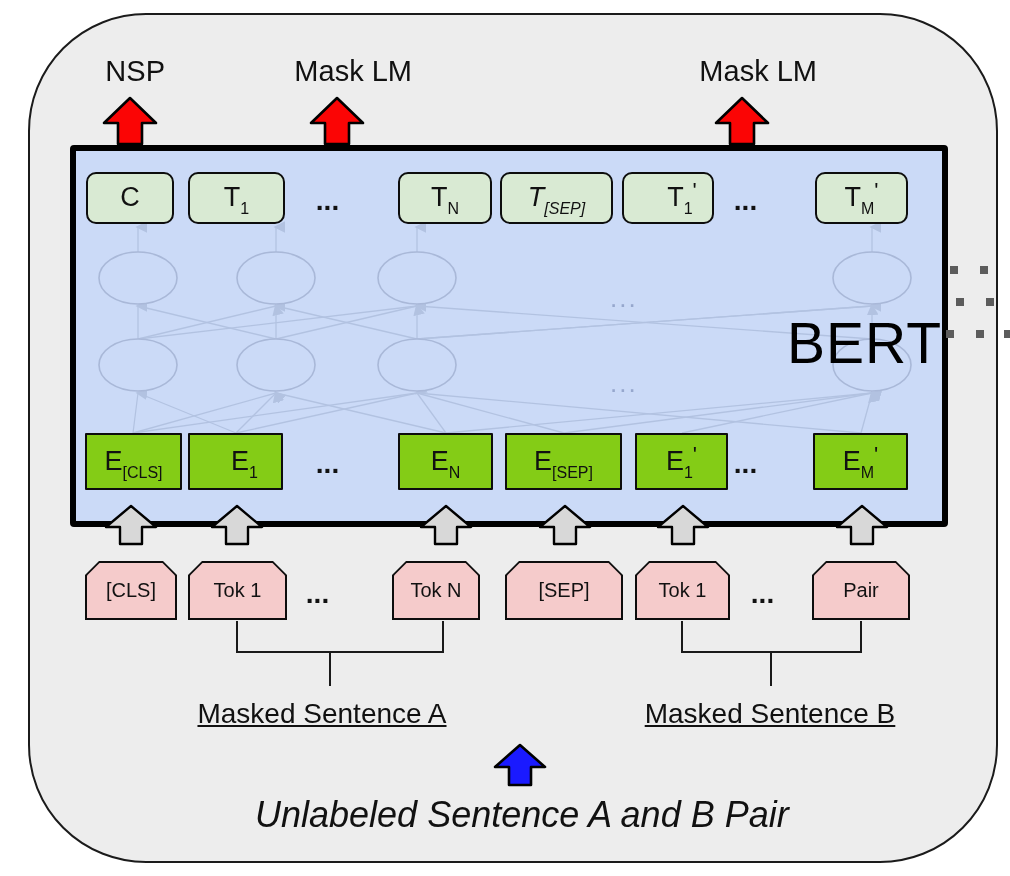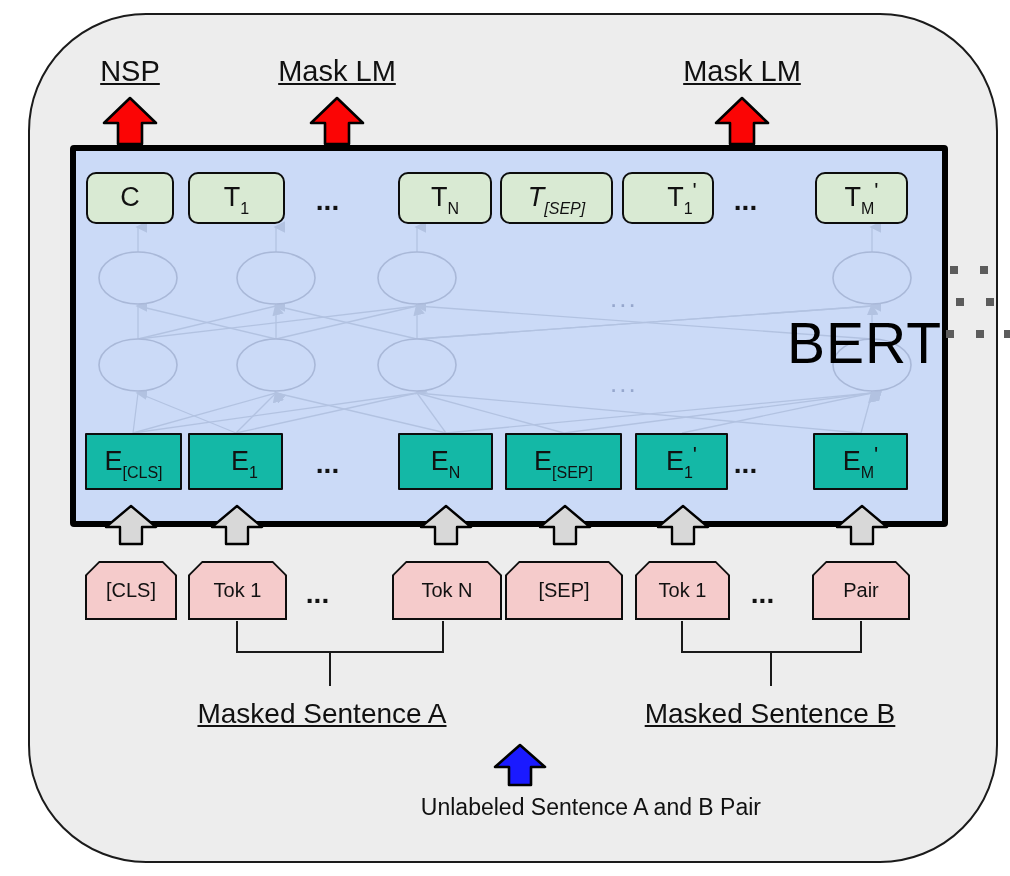--- a/index.html
+++ b/index.html
@@ -5,53 +5,53 @@
   html,body{margin:0;padding:0;background:#ffffff;}
   .stage{position:relative;width:1010px;height:876px;background:#ffffff;overflow:hidden;
          font-family:"Liberation Sans", sans-serif;color:#111;}
   .abs{position:absolute;}
 
   
   .panel{left:28px;top:13px;width:966px;height:846px;background:#ededed;
          border:2px solid #1b1b1b;border-radius:118px;}
 
   
-  .toplabel{top:55px;height:34px;font-size:29px;text-align:center;white-space:nowrap;text-decoration:underline;}
+  .toplabel{top:55px;height:34px;font-size:29px;text-align:right;white-space:nowrap;}
 
   
   .bertbox{left:70px;top:145px;width:866px;height:370px;background:#cbdaf7;
            border:6px solid #000;border-radius:4px;}
   .network{left:76px;top:151px;width:866px;height:370px;}
   .berttitle{left:76px;top:310px;width:866px;text-align:right;font-size:57px;
              letter-spacing:1px;color:#000;}
   .innerdots{font-size:26px;color:#96a7cd;letter-spacing:2px;}
 
   
   .bx{display:flex;align-items:center;justify-content:center;box-sizing:border-box;}
   .green{background:#d9ead3;border:2px solid #0d0d0d;border-radius:10px;height:52px;top:172px;}
-  .yellow{background:#14b8a6;border:2px solid #0d0d0d;border-radius:1px;height:57px;top:433px;}
+  .yellow{background:#84cc16;border:2px solid #0d0d0d;border-radius:1px;height:57px;top:433px;}
   .lbl{white-space:nowrap;}
   .lbl .main{font-size:27px;}
   .lbl .sub{font-size:16px;vertical-align:-8px;}
   .lbl .prime{font-size:22px;vertical-align:8px;}
 
   .rowdots{font-size:28px;font-weight:bold;text-align:center;height:40px;}
 
   
   .tok{top:561px;height:59px;}
   .tok .outer{position:absolute;inset:0;background:#0d0d0d;
       clip-path:polygon(14px 0,calc(100% - 14px) 0,100% 14px,100% 100%,0 100%,0 14px);}
   .tok .inner{position:absolute;inset:2px;background:#f5cbcb;
       clip-path:polygon(12.5px 0,calc(100% - 12.5px) 0,100% 12.5px,100% 100%,0 100%,0 12.5px);
       display:flex;align-items:center;justify-content:center;font-size:20px;}
 
   
   .line{background:#1a1a1a;}
   .blabel{top:698px;font-size:28px;text-align:center;white-space:nowrap;text-decoration:underline;}
-  .pairlabel{top:794px;font-size:23px;text-align:right;white-space:nowrap;}
+  .pairlabel{top:794px;font-size:36px;font-style:italic;text-align:right;white-space:nowrap;}
 
   .sqdot{width:8px;height:8px;background:#5c5c5c;}
 </style>
 </head>
 <body>
 
 <div class="stage">
 
   <div class="abs panel"></div>
 
@@ -191,21 +191,21 @@
 
   <div class="abs tok" style="left:85px;width:92px;">
       <div class="outer"></div>
       <div class="inner">[CLS]</div>
     </div>
   <div class="abs tok" style="left:188px;width:99px;">
       <div class="outer"></div>
       <div class="inner">Tok 1</div>
     </div>
   <div class="abs rowdots" style="left:290px;top:578px;width:55px;">...</div>
-  <div class="abs tok" style="left:392px;width:110px;">
+  <div class="abs tok" style="left:392px;width:80px;padding-left:8px;">
       <div class="outer"></div>
       <div class="inner">Tok N</div>
     </div>
   <div class="abs tok" style="left:505px;width:118px;">
       <div class="outer"></div>
       <div class="inner">[SEP]</div>
     </div>
   <div class="abs tok" style="left:635px;width:95px;">
       <div class="outer"></div>
       <div class="inner">Tok 1</div>

